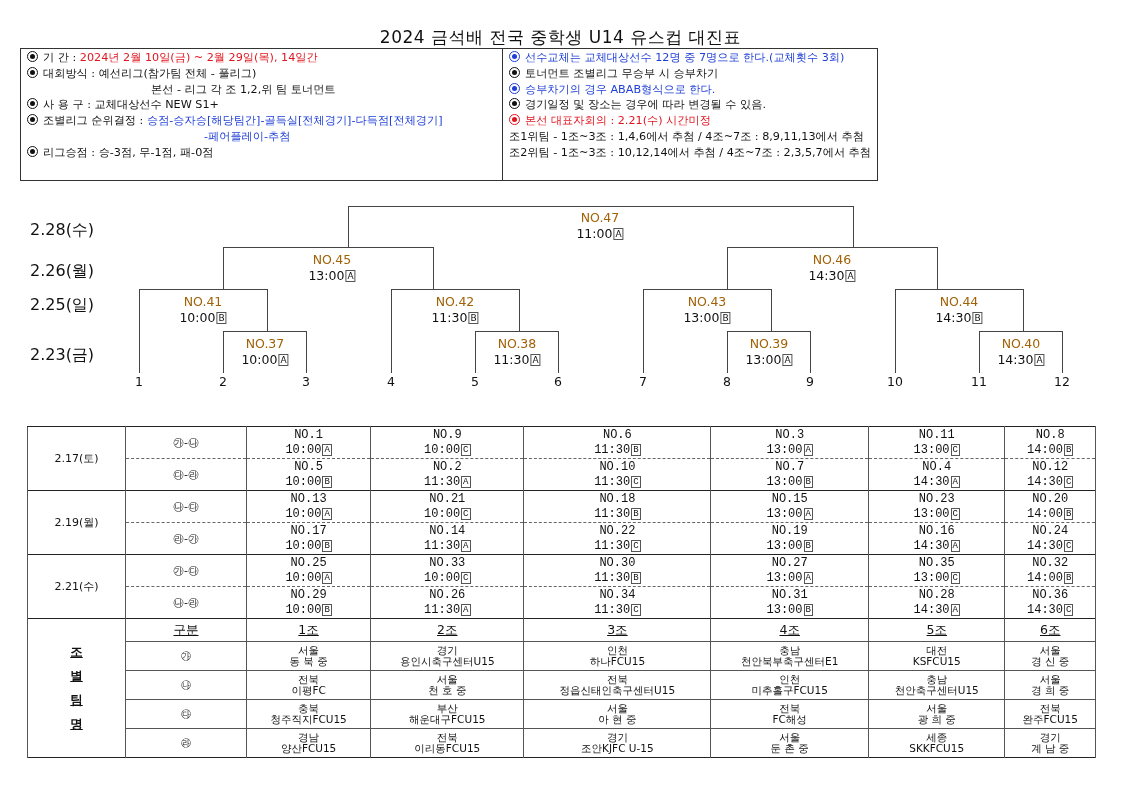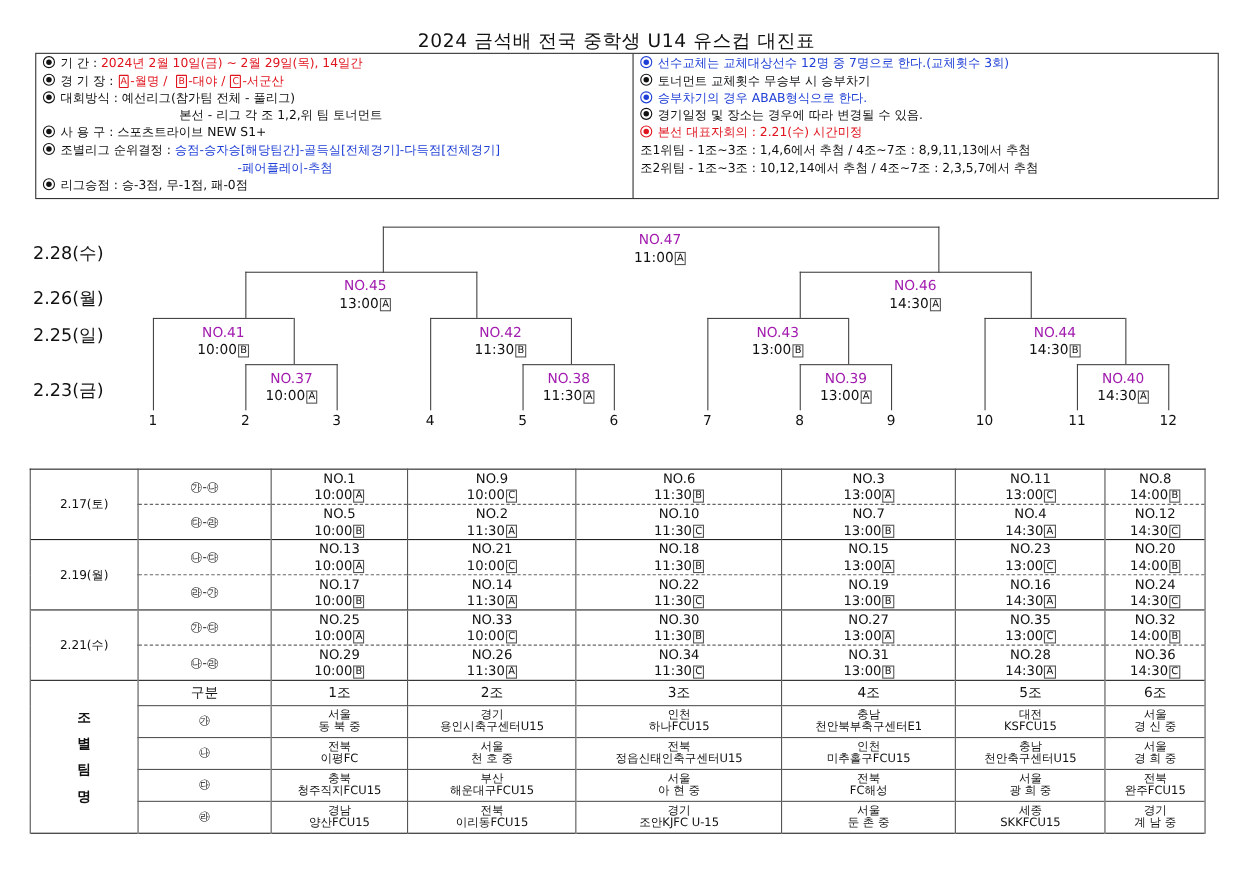--- a/index.html
+++ b/index.html
@@ -1,21 +1,21 @@
 <!DOCTYPE html>
 <html><head>
 <meta charset="utf-8">
 <style>
   html, body { margin:0; padding:0; background:#fff; }
   body { width:1121px; height:793px; position:relative; overflow:hidden;
          font-family:"DejaVu Sans", "Liberation Sans", sans-serif; color:#111; }
   .title { position:absolute; left:0; top:26px; width:1121px; text-align:center;
            font-size:17px; letter-spacing:0.5px; }
-  .info { position:absolute; top:48px; left:20px; width:1076px; height:133px;
-          border:1px solid #333; display:flex; box-sizing:border-box;margin-left:12px; }
+  .info { position:absolute; top:48px; left:20px; width:858px; height:133px;
+          border:1px solid #333; display:flex; box-sizing:border-box; }
   .info .col { box-sizing:border-box; padding:1px 6px; font-size:11.2px; line-height:15.8px; }
   .info .col.left { width:543px; border-right:1px solid #333; }
   .info .col.right { flex:1; }
   .line { white-space:nowrap; }
   .red { color:#e0141e; }
   .blue { color:#1f3fd6; }
   .bul { display:inline-block; width:9px; height:9px; border:1px solid currentColor; border-radius:50%;
          position:relative; margin-right:5px; vertical-align:-1px; }
   .bul::after { content:""; position:absolute; left:2px; top:2px; width:5px; height:5px; border-radius:50%;
                 background:currentColor; }
@@ -23,56 +23,55 @@
   .venue { display:inline-block; border:1px solid currentColor; font-size:8.5px; line-height:10px;
            padding:0 1px; margin:0 1px; border-radius:1px; vertical-align:1px; }
   .indent { padding-left:124px; }
   .indent2 { padding-left:177px; }
 
   .bracket { position:absolute; left:0; top:190px; width:1121px; height:220px; }
   .daylabel { position:absolute; left:30px; font-size:16px; }
   .hl { position:absolute; height:0; border-top:1.6px solid #444; }
   .vl { position:absolute; width:0; border-left:1.6px solid #444; }
   .match { position:absolute; text-align:center; font-size:12.5px; line-height:16px; transform:translateX(-50%); white-space:nowrap; }
-  .match .no { color:#a21caf; }
+  .match .no { color:#a16207; }
   .vb { display:inline-block; border:1px solid #555; font-size:9px; line-height:10px; padding:0 1px; margin-left:1px; vertical-align:1px; }
   .seed { position:absolute; font-size:12.5px; transform:translateX(-50%); top:184px; }
 
   table.sched { position:absolute; left:27px; top:426px; border-collapse:collapse; width:1069px;
                 font-size:12px; }
   table.sched td { border-left:1px solid #555; border-right:1px solid #555; text-align:center; padding:0; }
-  table.sched td.cell { line-height:14.5px; height:31px; }
+  table.sched td.cell { line-height:14.5px; height:31px;font-family:Liberation Mono, monospace; }
   table.sched tr.top td { border-top:1.5px solid #222; }
   table.sched tr.dash td.cell, table.sched tr.dash td.pair { border-top:1px dashed #666; }
   table.sched td.date { font-size:11px; width:97px; }
   table.sched td.pair { width:120px; font-size:11px; }
   table.sched tr.teams td { font-size:10.5px; line-height:11.5px; height:28px; border-top:1px solid #555; }
-  table.sched tr.teamhead td { font-size:12.5px; height:22px; border-top:1.5px solid #222; }
+  table.sched tr.teamhead td { font-size:12.5px; height:22px; border-top:1.5px solid #222;text-decoration:underline; }
   table.sched td.grp { font-weight:bold; font-size:12.5px; line-height:24px; }
   table.sched { border:1.5px solid #222; }
 </style>
 </head>
 <body>
 
 <div class="title">2024 금석배 전국 중학생 U14 유스컵 대진표</div>
 
 <div class="info">
   <div class="col left">
     <div class="line"><span class="bul k"></span><span>기      간 : </span><span class="red">2024년 2월 10일(금) ~ 2월 29일(목), 14일간</span></div>
-    <div class="line"><span class="bul k"></span><span>경 기 장 : </span><span class="red"><span class="venue">A</span>-<span>월명</span> / &nbsp;<span class="venue">B</span>-<span>대야</span> / <span class="venue">C</span>-<span>서군산</span></span></div>
     <div class="line"><span class="bul k"></span><span>대회방식 : </span><span>예선리그(참가팀 전체 - 풀리그)</span></div>
     <div class="line indent">본선 - 리그 각 조 1,2,위 팀 토너먼트</div>
-    <div class="line"><span class="bul k"></span><span>사 용 구 : </span><span>스포츠트라이브 NEW S1+</span></div>
+    <div class="line"><span class="bul k"></span><span>사 용 구 : </span><span>교체대상선수 NEW S1+</span></div>
     <div class="line"><span class="bul k"></span><span>조별리그 순위결정 : </span><span class="blue">승점-승자승[해당팀간]-골득실[전체경기]-다득점[전체경기]</span></div>
     <div class="line indent2 blue">-페어플레이-추첨</div>
     <div class="line"><span class="bul k"></span><span>리그승점 : </span><span>승-3점, 무-1점,  패-0점</span></div>
   </div>
   <div class="col right">
     <div class="line blue"><span class="bul b"></span><span>선수교체는 교체대상선수 12명 중 7명으로 한다.(교체횟수 3회)</span></div>
-    <div class="line"><span class="bul k"></span><span>토너먼트 교체횟수 무승부 시 승부차기</span></div>
+    <div class="line"><span class="bul k"></span><span>토너먼트 조별리그 무승부 시 승부차기</span></div>
     <div class="line blue"><span class="bul b"></span><span>승부차기의 경우 ABAB형식으로 한다.</span></div>
     <div class="line"><span class="bul k"></span><span>경기일정 및 장소는 경우에 따라 변경될 수 있음.</span></div>
     <div class="line red"><span class="bul r"></span><span>본선 대표자회의 : 2.21(수) 시간미정</span></div>
     <div class="line">조1위팀 - 1조~3조 : 1,4,6에서 추첨 / 4조~7조 : 8,9,11,13에서 추첨</div>
     <div class="line">조2위팀 - 1조~3조 : 10,12,14에서 추첨 / 4조~7조 : 2,3,5,7에서 추첨</div>
   </div>
 </div>
 
 <div class="bracket">
   <div class="daylabel" style="top:30px">2.28(수)</div>

